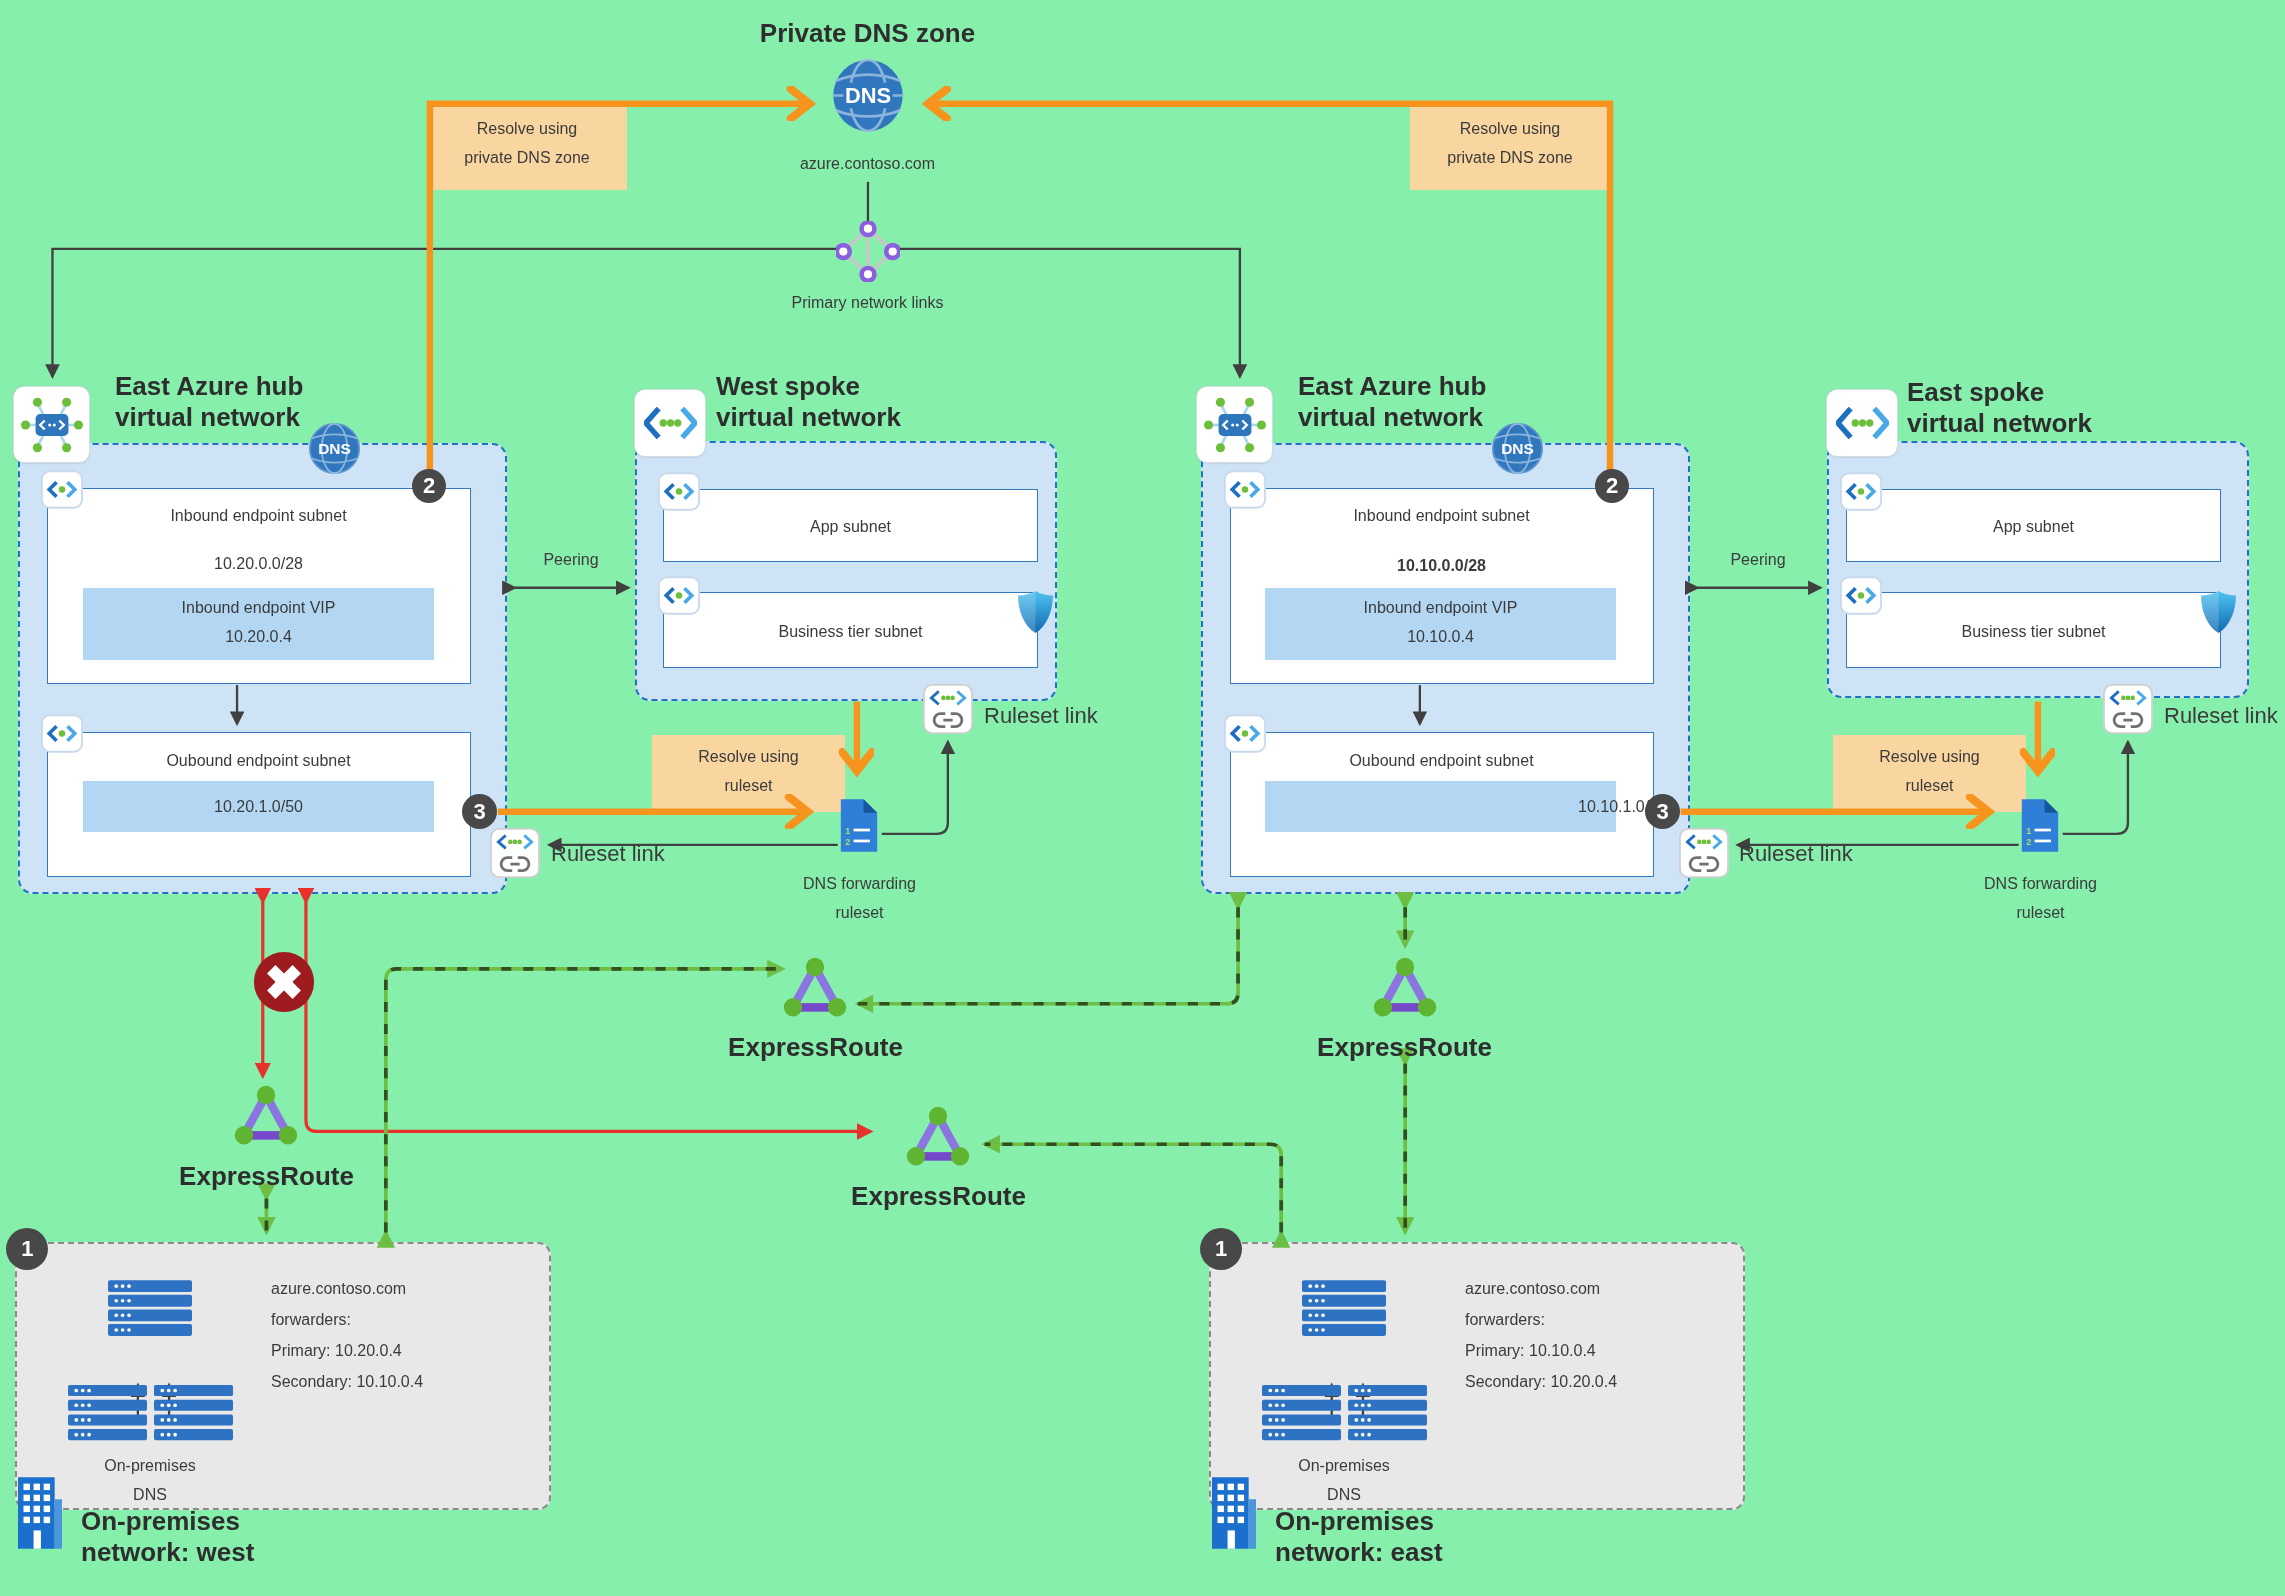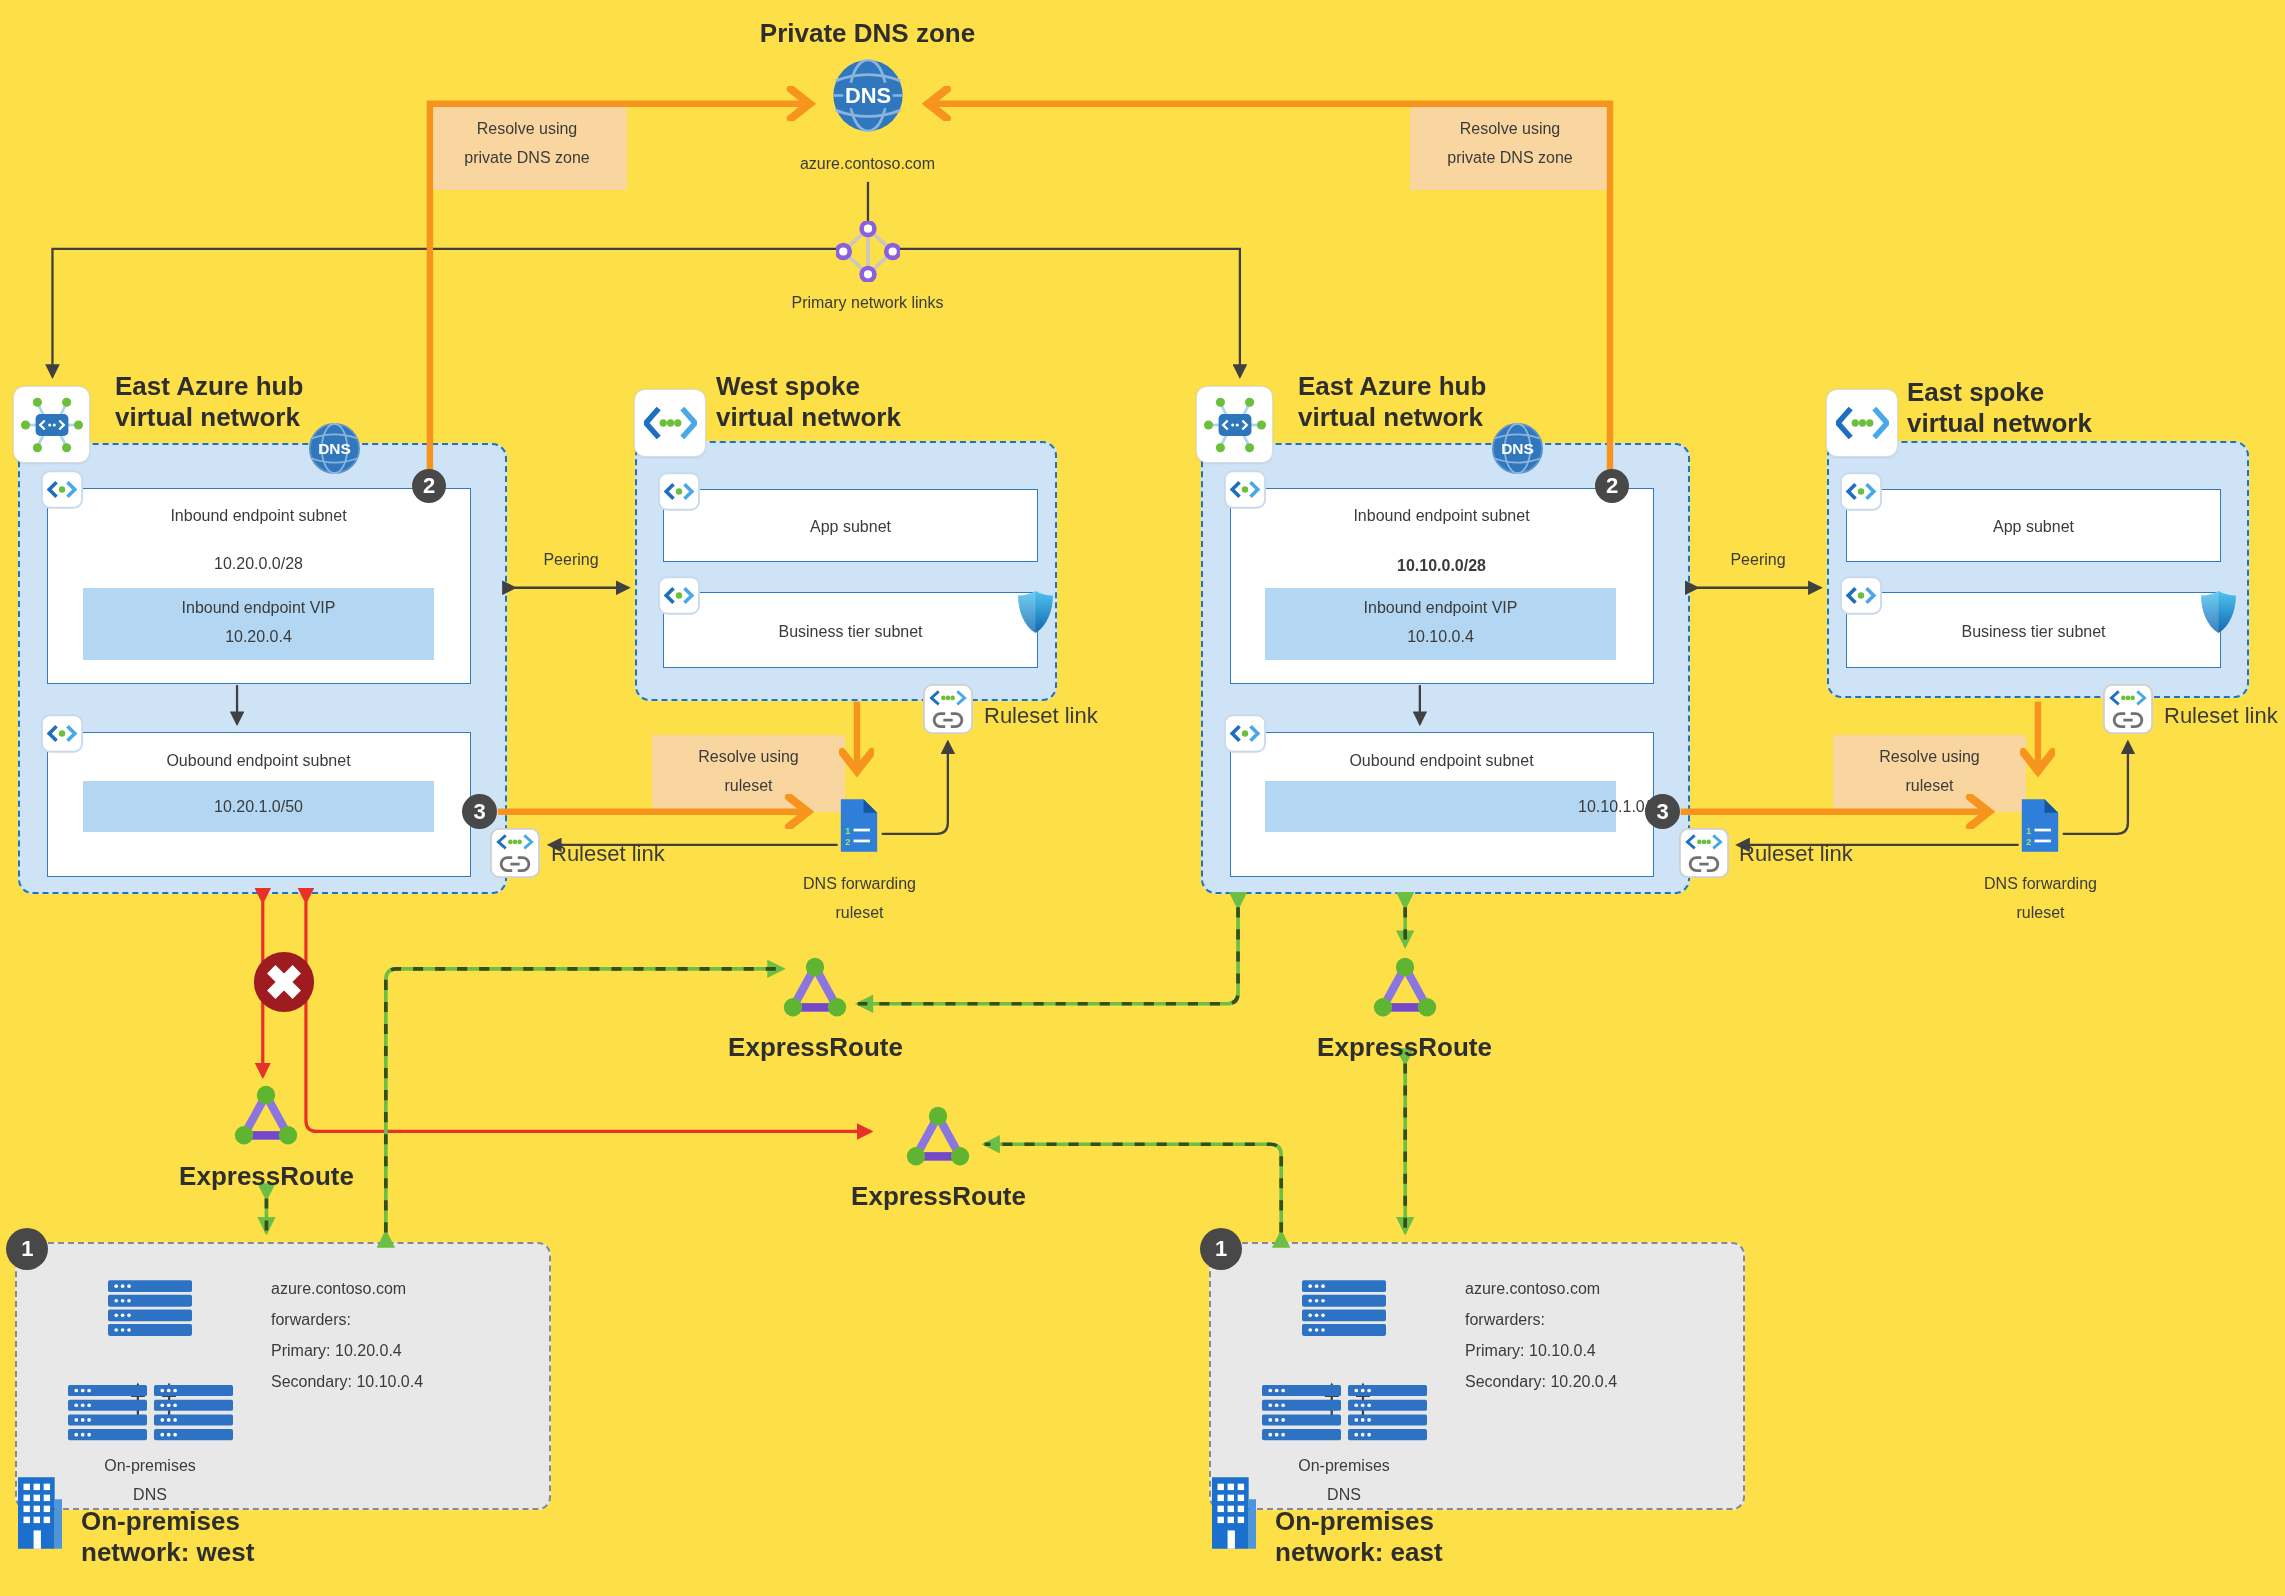--- a/index.html
+++ b/index.html
@@ -1,16 +1,16 @@
 <!DOCTYPE html>
 <html style="font-size:14.7px"><head>
 <meta charset="utf-8">
 <style>
   html,body{margin:0;padding:0;background:#fff;}
-  #canvas{position:relative;width:2286px;height:1597px;background:#fde047;overflow:hidden;
+  #canvas{position:relative;width:2286px;height:1597px;background:#86efac;overflow:hidden;
           font-family:"Liberation Sans",sans-serif;color:#3b3b3b;}
   .abs{position:absolute;}
   .lbl{font-size:16px;line-height:29px;text-align:center;white-space:pre-line;color:#3b3b3b;}
   .lbl-left{text-align:left;}
   .bold{font-weight:bold;color:#2e2e2e;}
   .t28{font-size:26px;line-height:31px;}
   .t24{font-size:22px;line-height:26px;}
   .vnet{background:#cee3f5;border:2.8px dashed #1e73c4;border-radius:14.7px;box-sizing:border-box;}
   .wbox{background:#ffffff;border:1.8px solid #3279be;box-sizing:border-box;}
   .bbox{background:#b3d7f3;}

